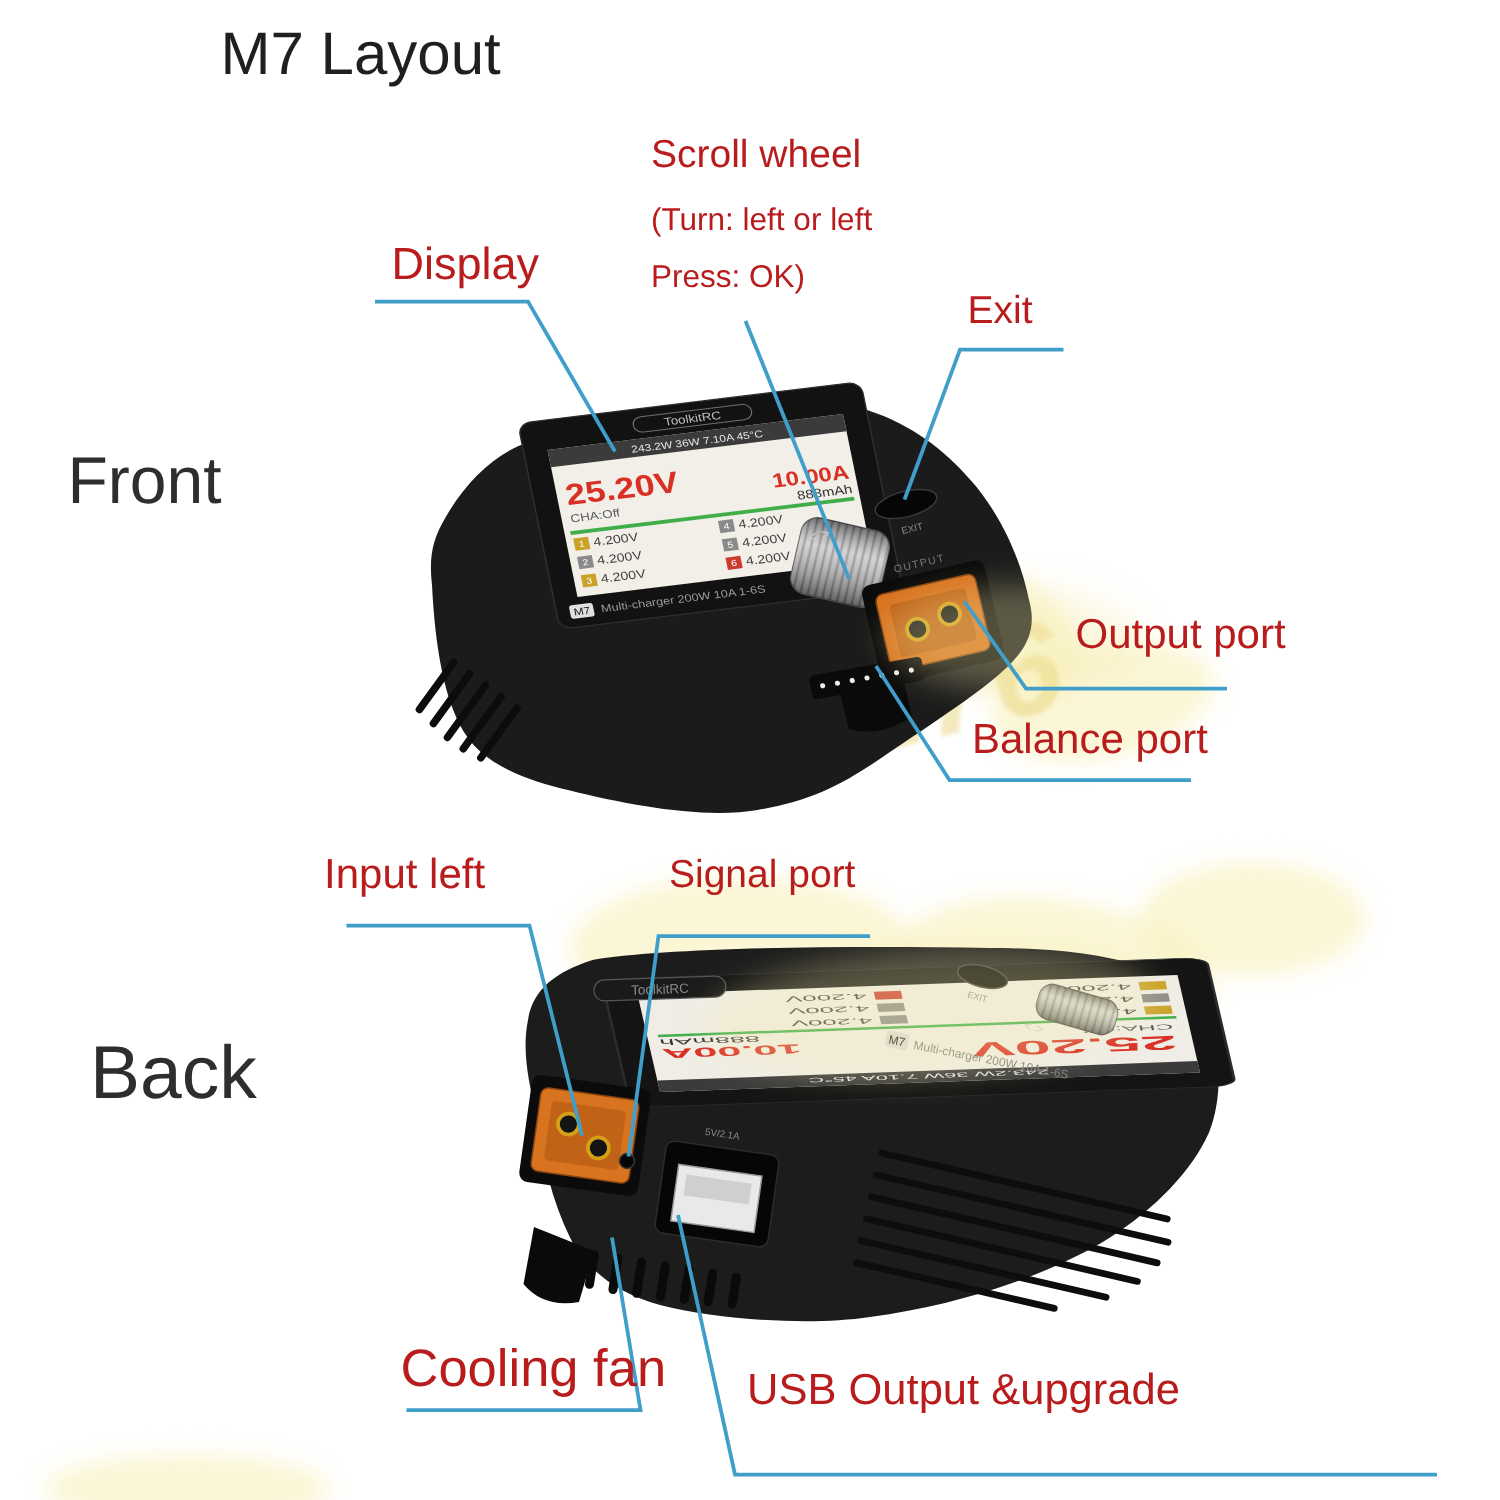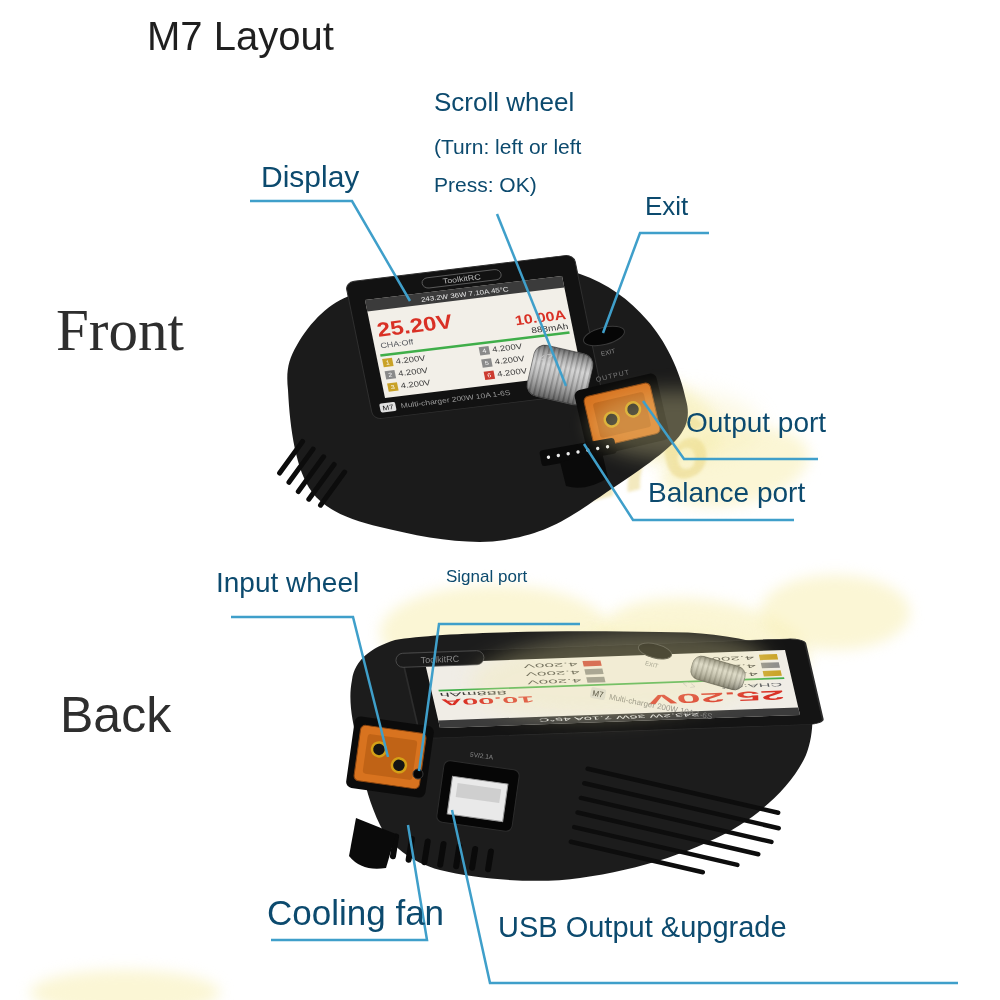--- a/index.html
+++ b/index.html
@@ -1,21 +1,21 @@
 <!DOCTYPE html>
 <html><head>
 <meta charset="utf-8">
 <style>
   html,body{margin:0;padding:0;}
   body{width:1000px;height:1000px;position:relative;background:#ffffff;overflow:hidden;
        font-family:"Liberation Sans",sans-serif;}
-  .callout{position:absolute;color:#0c4a6e;font-weight:400;white-space:nowrap;line-height:1.1;}
+  .callout{position:absolute;color:#b91c1c;font-weight:400;white-space:nowrap;line-height:1.1;}
   .title{position:absolute;left:147px;top:14px;font-size:40px;color:#1f1f1f;}
   .section-label{position:absolute;color:#2e2e2e;}
-  #front-label{left:56px;top:296px;font-size:59px;font-family:Liberation Serif, serif;}
+  #front-label{left:45px;top:296px;font-size:44px;}
   #back-label{left:60px;top:686px;font-size:50px;}
   .wm{position:absolute;background:rgba(247,238,178,0.55);border-radius:50%;filter:blur(7px);pointer-events:none;}
   .wm2{position:absolute;background:rgba(246,236,170,0.30);border-radius:50%;filter:blur(10px);pointer-events:none;}
   .wm-digits{position:absolute;color:rgba(228,206,110,0.45);font-style:italic;font-weight:bold;
              filter:blur(1.5px);pointer-events:none;}
   svg{position:absolute;left:0;top:0;}
   #devices{z-index:2;}
   #leaders{z-index:4;pointer-events:none;}
   .lbl{z-index:5;}
 </style>
@@ -248,21 +248,21 @@
   </g>
 </svg>
 
 <div class="title lbl">M7 Layout</div>
 
 <div class="callout lbl" style="left:261px;top:160px;font-size:30px;">Display</div>
 <div class="callout lbl" style="left:434px;top:88px;font-size:26px;">Scroll wheel</div>
 <div class="callout lbl" style="left:434px;top:135px;font-size:21px;">(Turn: left or left</div>
 <div class="callout lbl" style="left:434px;top:173px;font-size:21px;">Press: OK)</div>
 <div class="callout lbl" style="left:645px;top:192px;font-size:26px;">Exit</div>
-<div class="callout lbl" style="left:686px;top:408px;font-size:28px;">Output port</div>
+<div class="callout lbl" style="left:717px;top:408px;font-size:28px;">Output port</div>
 <div class="callout lbl" style="left:648px;top:478px;font-size:28px;">Balance port</div>
-<div class="callout lbl" style="left:216px;top:568px;font-size:28px;">Input wheel</div>
-<div class="callout lbl" style="left:446px;top:568px;font-size:17px;">Signal port</div>
+<div class="callout lbl" style="left:216px;top:568px;font-size:28px;">Input left</div>
+<div class="callout lbl" style="left:446px;top:568px;font-size:26px;">Signal port</div>
 <div class="callout lbl" style="left:267px;top:894px;font-size:35px;">Cooling fan</div>
 <div class="callout lbl" style="left:498px;top:912px;font-size:29px;">USB Output &amp;upgrade</div>
 
 <div class="section-label lbl" id="front-label">Front</div>
 <div class="section-label lbl" id="back-label">Back</div>
 
 </body></html>

